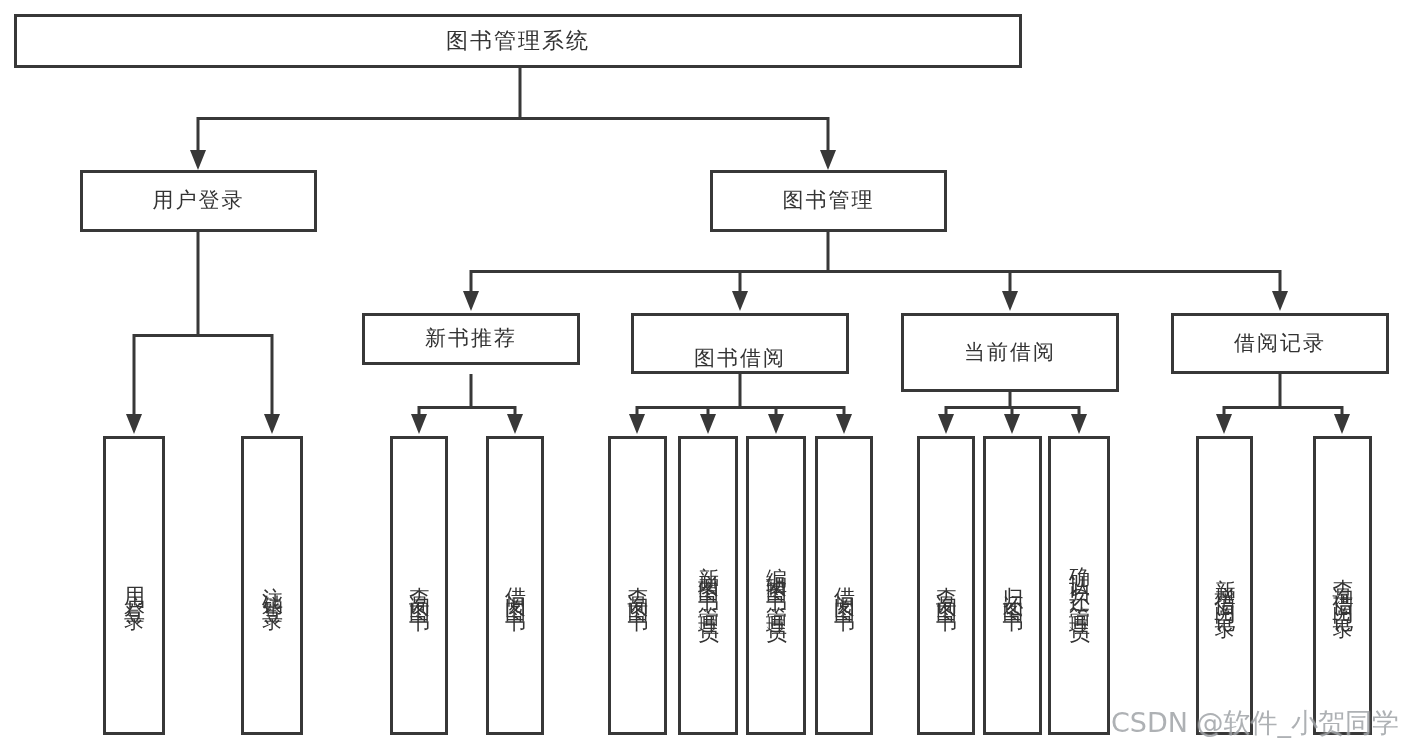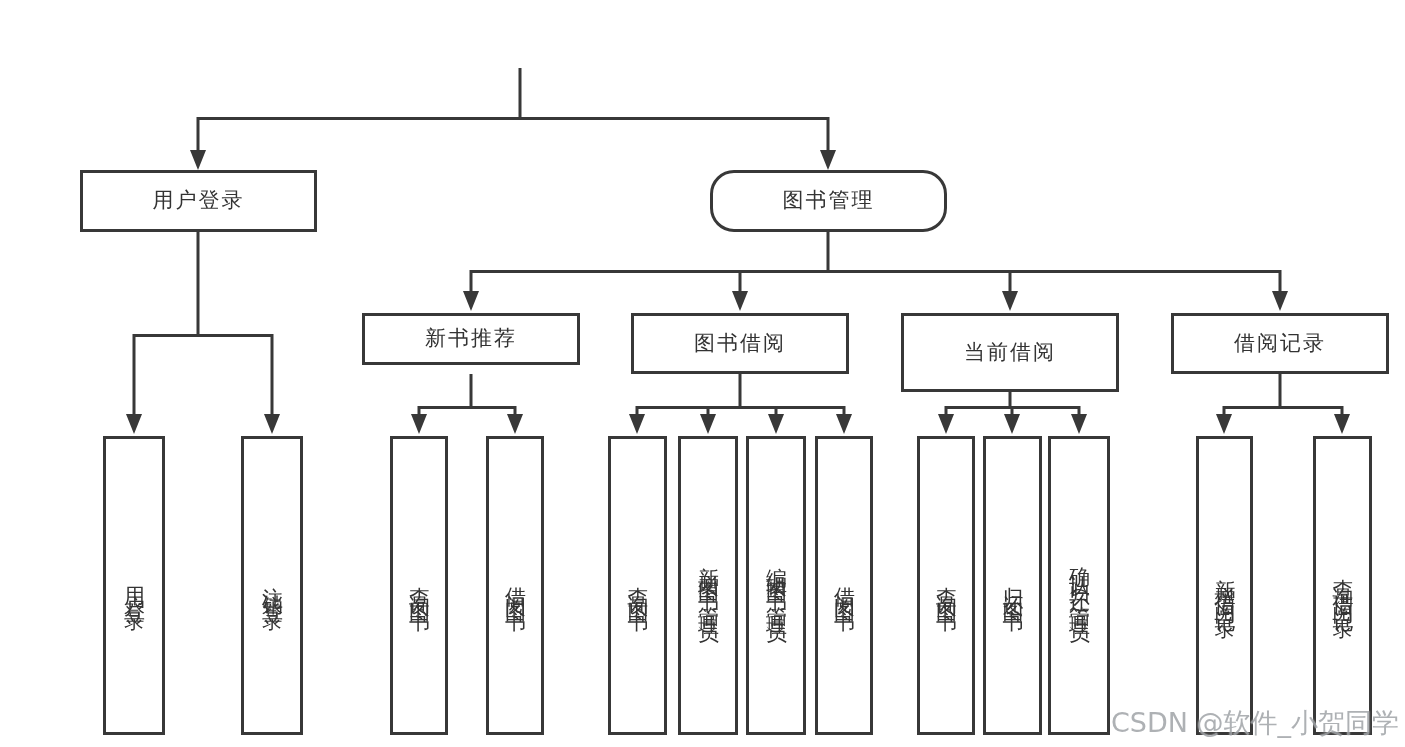--- a/index.html
+++ b/index.html
@@ -96,32 +96,35 @@
       <polygon points="768,414 784,414 776,434"></polygon>
       <polygon points="836,414 852,414 844,434"></polygon>
       <polygon points="938,414 954,414 946,434"></polygon>
       <polygon points="1004,414 1020,414 1012,434"></polygon>
       <polygon points="1071,414 1087,414 1079,434"></polygon>
       <polygon points="1216,414 1232,414 1224,434"></polygon>
       <polygon points="1334,414 1350,414 1342,434"></polygon>
     </g>
   </svg>
 
+  <div class="node root-node" style="left:14px;top:14px;width:1008px;height:54px;">
+    <span class="lbl">图书管理系统</span>
+  </div>
 
   <div class="node" style="left:80px;top:170px;width:237px;height:62px;">
     <span class="lbl">用户登录</span>
   </div>
-  <div class="node" style="left:710px;top:170px;width:237px;height:62px;border-radius:24px;">
+  <div class="node" style="left:710px;top:170px;width:237px;height:62px;">
     <span class="lbl">图书管理</span>
   </div>
 
   <div class="node" style="left:362px;top:313px;width:218px;height:52px;">
     <span class="lbl">新书推荐</span>
   </div>
-  <div class="node" style="left:631px;top:313px;width:218px;height:61px;">
+  <div class="node" style="left:631px;top:313px;width:218px;height:61px;align-items:flex-end;">
     <span class="lbl">图书借阅</span>
   </div>
   <div class="node" style="left:901px;top:313px;width:218px;height:79px;">
     <span class="lbl">当前借阅</span>
   </div>
   <div class="node" style="left:1171px;top:313px;width:218px;height:61px;">
     <span class="lbl">借阅记录</span>
   </div>
 
   <div class="node leaf" style="left:103px;top:436px;width:62px;height:299px;">

